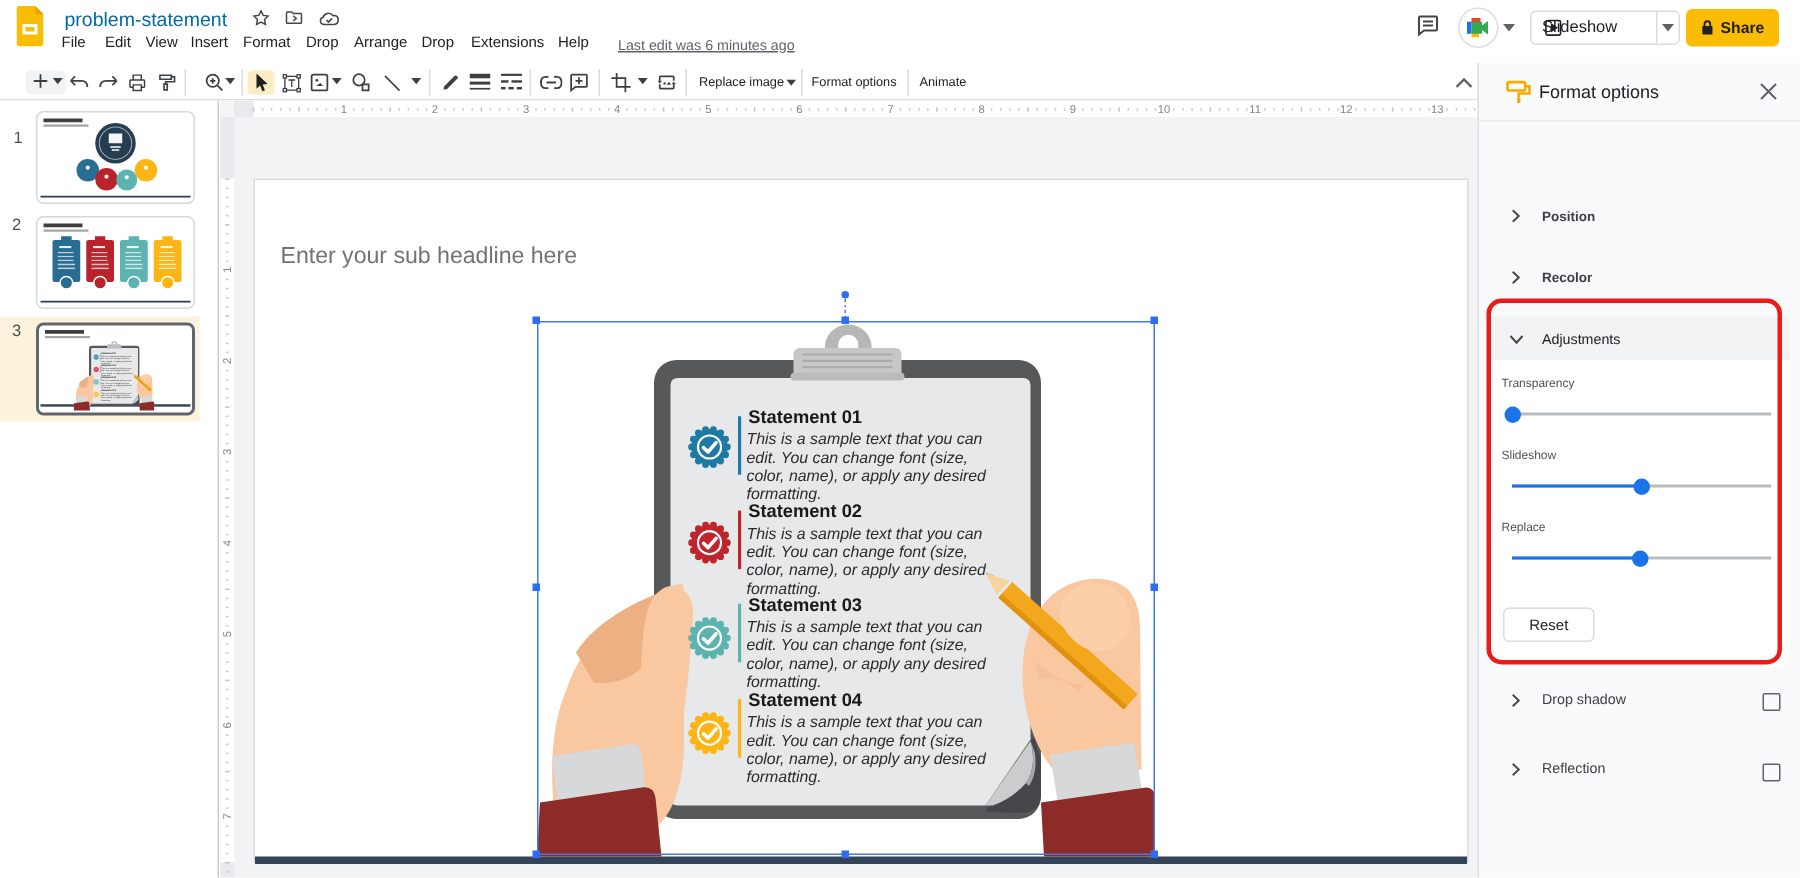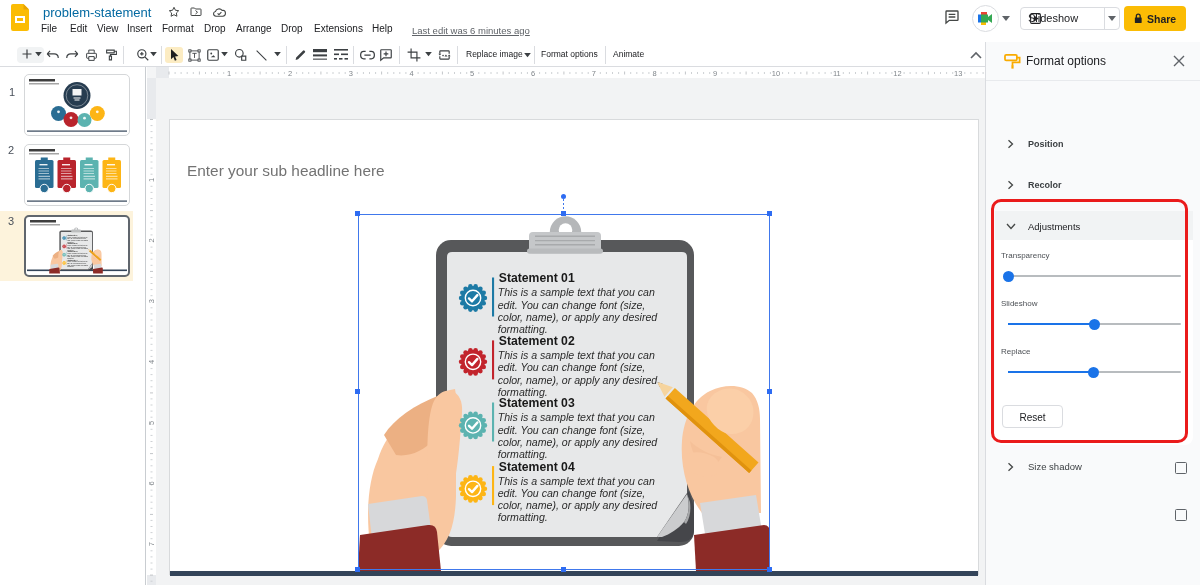--- a/index.html
+++ b/index.html
@@ -669,17 +669,23 @@
   <div class="track" style="top:329px">
       <div class="tfill" style="width:85px"></div>
       <div class="thumbdot" style="left:80px"></div>
     </div>
   <div class="abs" style="left:16px;top:363px;width:61px;height:23px;background:#fff;border:1px solid #dadce0;border-radius:4px;text-align:center;line-height:23px;font-size:10px;font-weight:500;color:#202124">Reset</div>
   <div class="abs" style="left:5px;top:157px;width:197px;height:244px;border:3.5px solid #ea1b1b;border-radius:10px"></div>
   <div class="sect" style="top:416px">
       <svg class="chev" width="7" height="10" viewBox="0 0 7 10" fill="none" stroke="#444746" stroke-width="1.3">
         <path d="M1.5 1.2 L5.5 5 L1.5 8.8"></path>
       </svg>
-      <div class="lbl" style="font-weight:500;font-size:9.5px;top:3px">Size shadow</div>
+      <div class="lbl" style="font-weight:500;font-size:9.5px;top:3px">Drop shadow</div>
     </div>
   <div class="cbox" style="top:420px"></div>
+  <div class="sect" style="top:462px">
+      <svg class="chev" width="7" height="10" viewBox="0 0 7 10" fill="none" stroke="#444746" stroke-width="1.3">
+        <path d="M1.5 1.2 L5.5 5 L1.5 8.8"></path>
+      </svg>
+      <div class="lbl" style="font-weight:500;font-size:9.5px;top:3px">Reflection</div>
+    </div>
   <div class="cbox" style="top:467px"></div>
 </div>
 
 </body></html>

